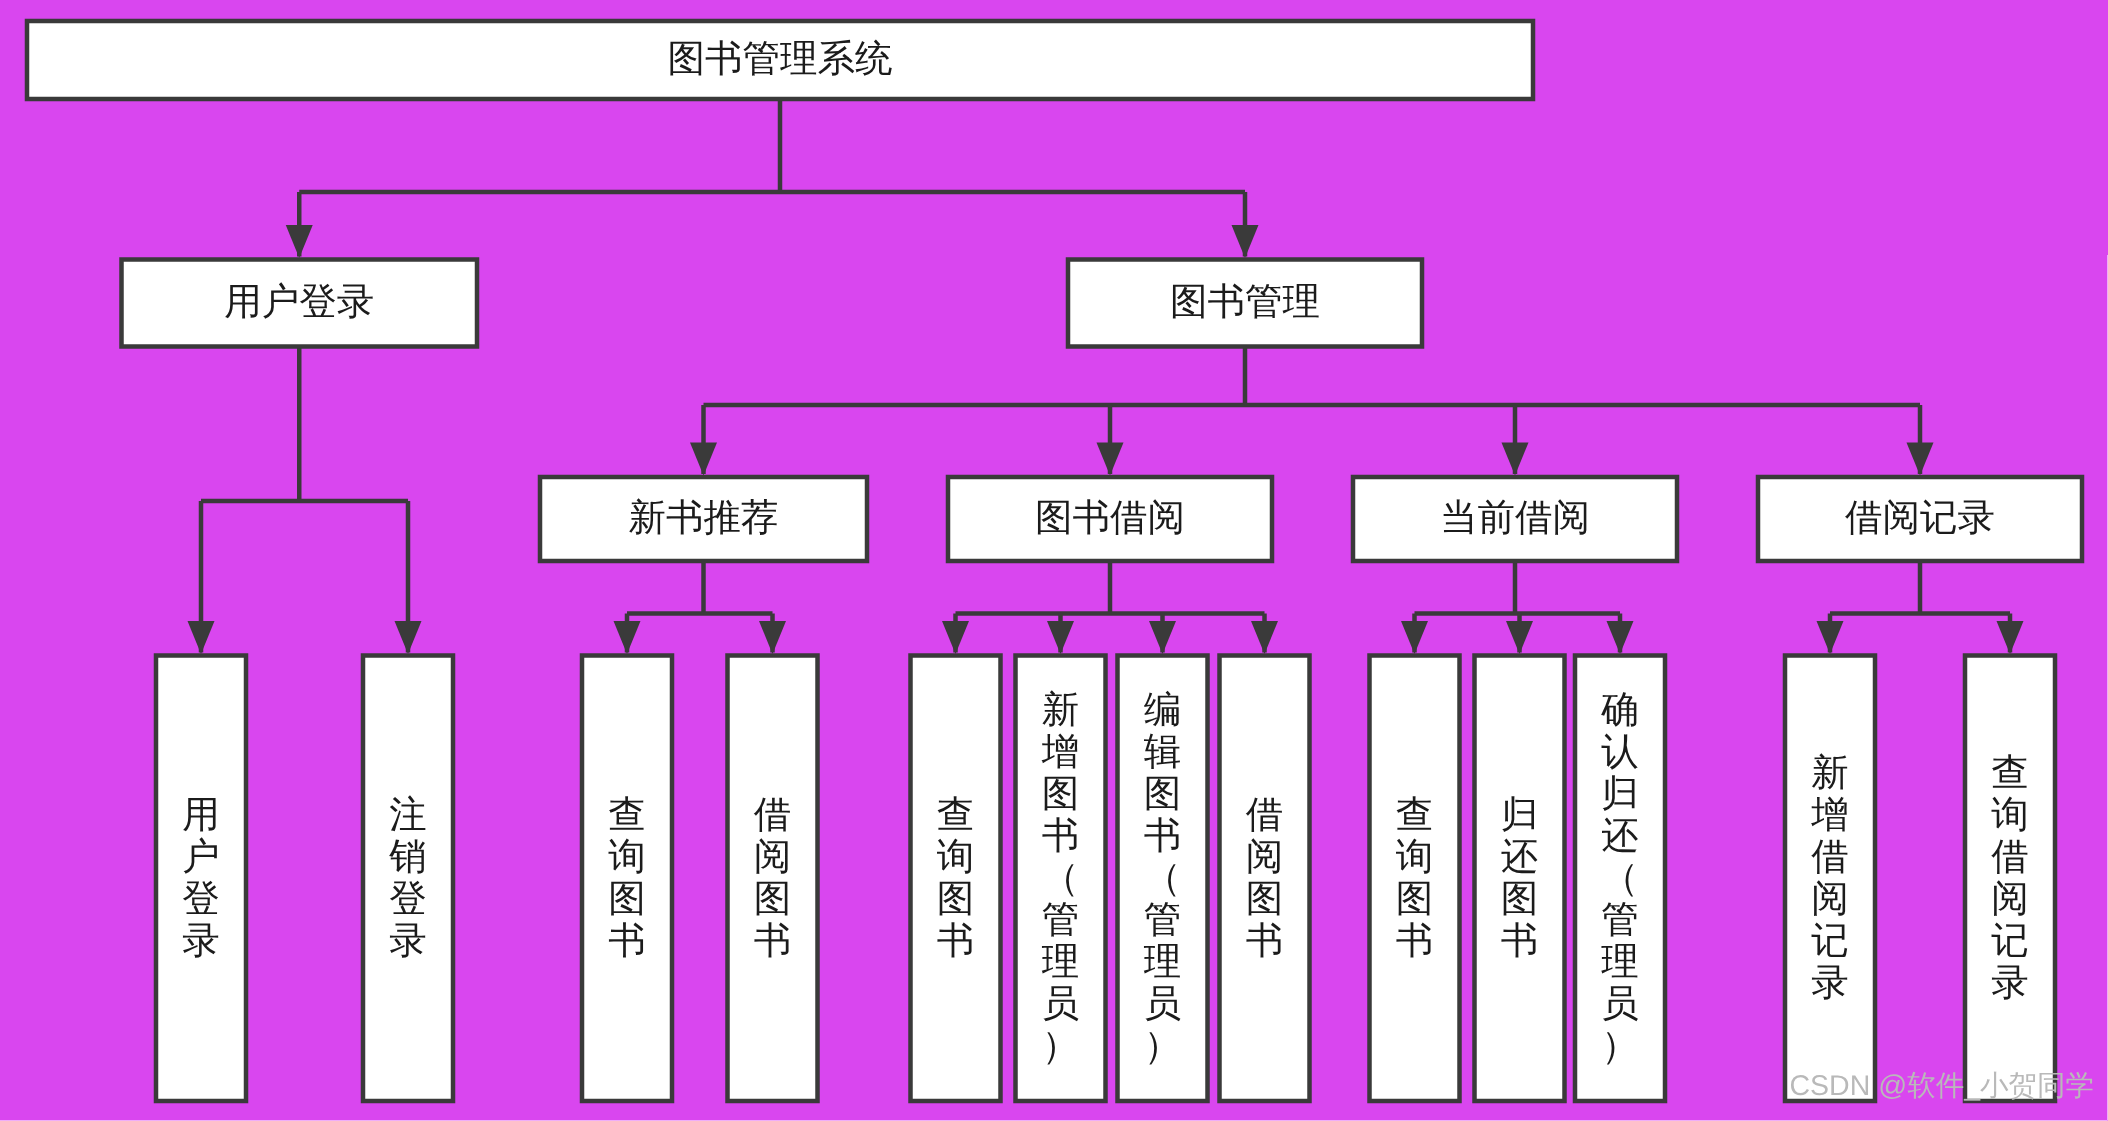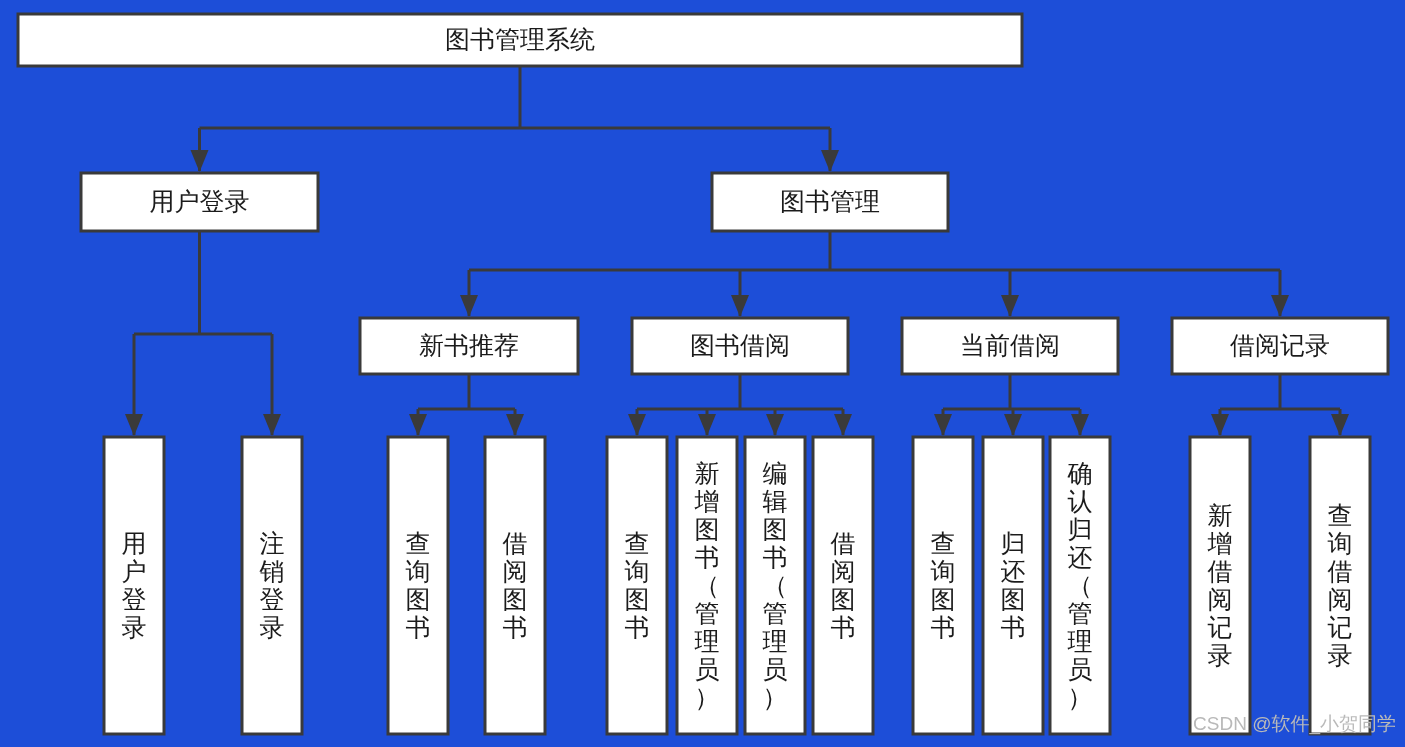--- a/index.html
+++ b/index.html
@@ -11,21 +11,21 @@
   body {
     font-family: "Liberation Sans", "DejaVu Sans", sans-serif;
     width: 1405px;
     height: 747px;
     overflow: hidden;
   }
   #diagram-root {
     position: relative;
     width: 1405px;
     height: 747px;
-    background: #1d4ed8;
+    background: #d946ef;
   }
   svg#flow-svg {
     display: block;
     width: 1405px;
     height: 747px;
   }
   .node-rect {
     fill: #ffffff;
     stroke: #3a3a3a;
     stroke-width: 3;

